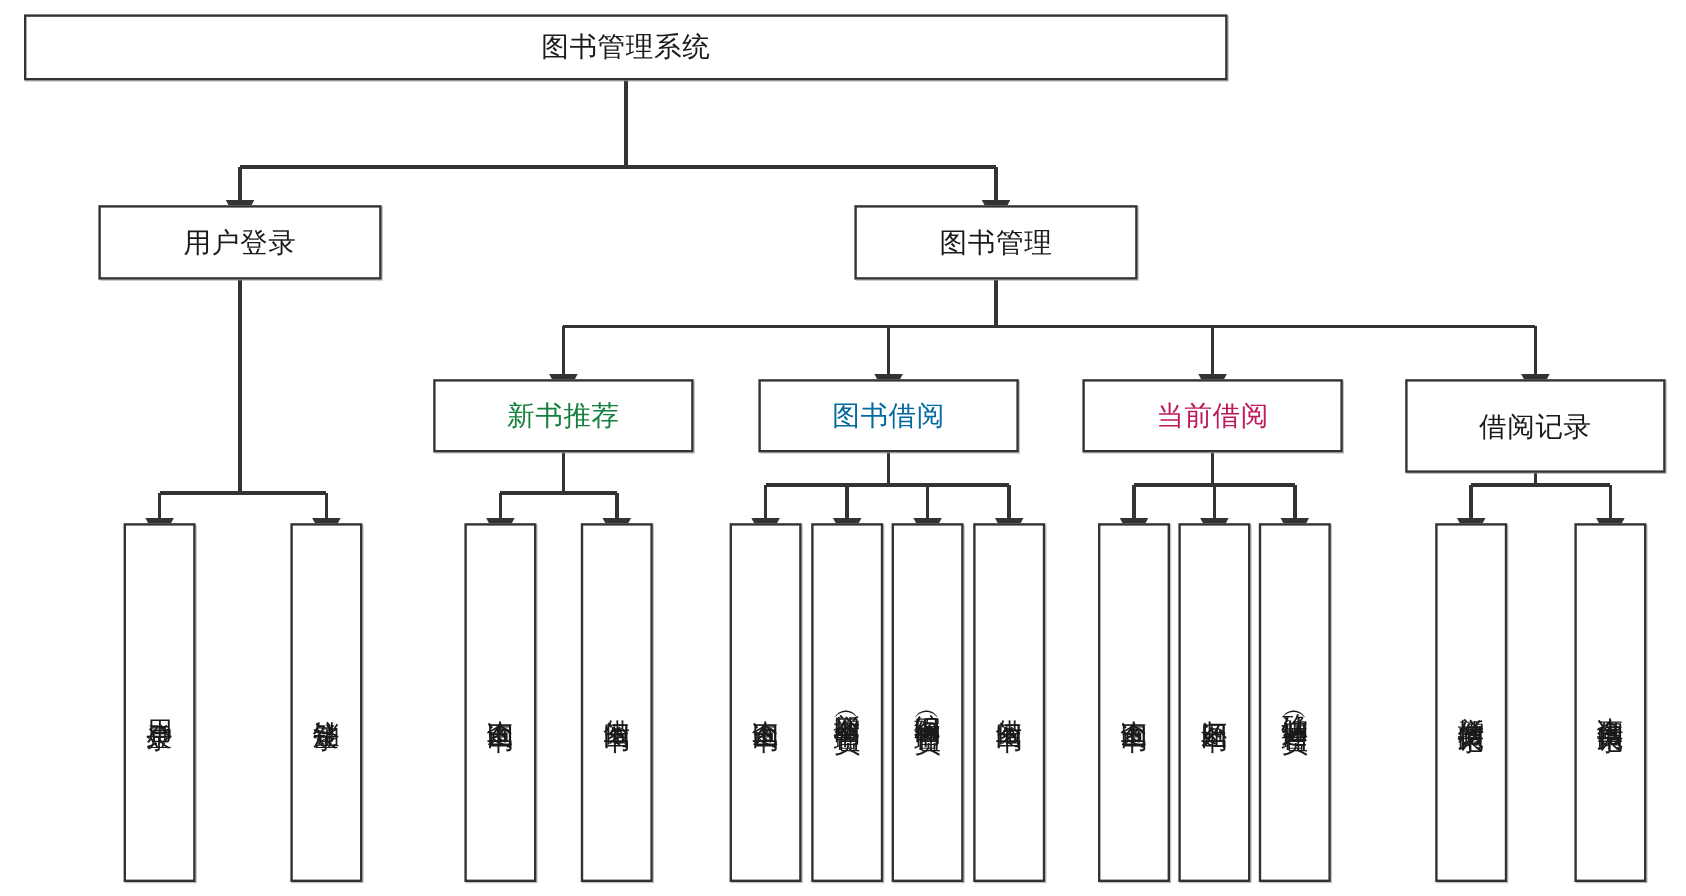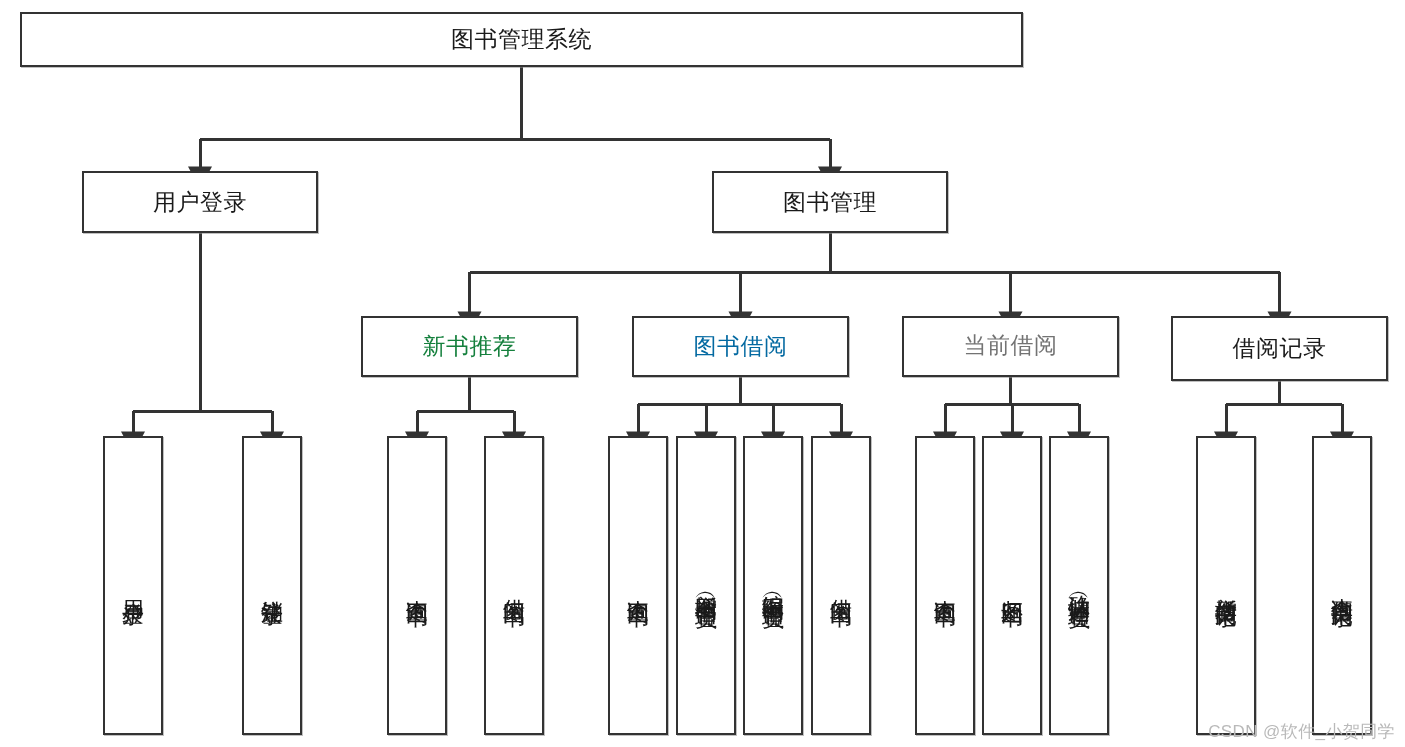--- a/index.html
+++ b/index.html
@@ -120,23 +120,23 @@
       <div class="node-box node-h" style="left: 712px; top: 171px; width: 236px; height: 62px; border-color: rgb(51, 51, 51);">
         <span class="node-label" style="color: rgb(26, 26, 26);">图书管理</span>
       </div>
       <div class="node-box node-h" style="left: 361px; top: 316px; width: 217px; height: 61px; border-color: rgb(51, 51, 51);">
         <span class="node-label" style="color: #15803d;">新书推荐</span>
       </div>
       <div class="node-box node-h" style="left: 632px; top: 316px; width: 217px; height: 61px; border-color: rgb(51, 51, 51);">
         <span class="node-label" style="color: #0369a1;">图书借阅</span>
       </div>
       <div class="node-box node-h" style="left: 902px; top: 316px; width: 217px; height: 61px; border-color: rgb(51, 51, 51);">
-        <span class="node-label" style="color: #737373; font-family: Liberation Serif, serif;">当前借阅</span>
+        <span class="node-label" style="color: #be185d;">当前借阅</span>
       </div>
-      <div class="node-box node-h" style="left: 1171px; top: 316px; width: 217px; height: 65px; border-color: rgb(51, 51, 51);">
+      <div class="node-box node-h" style="left: 1171px; top: 316px; width: 217px; height: 78px; border-color: rgb(51, 51, 51);">
         <span class="node-label" style="color: rgb(26, 26, 26);">借阅记录</span>
       </div>
       <div class="node-box node-v" style="left: 103px; top: 436px; width: 60px; height: 299px; border-color: rgb(51, 51, 51);">
         <span class="node-label" style="color: rgb(26, 26, 26);">用户登录</span>
       </div>
       <div class="node-box node-v" style="left: 242px; top: 436px; width: 60px; height: 299px; border-color: rgb(51, 51, 51);">
         <span class="node-label" style="color: rgb(26, 26, 26);">注销登录</span>
       </div>
       <div class="node-box node-v" style="left: 387px; top: 436px; width: 60px; height: 299px; border-color: rgb(51, 51, 51);">
         <span class="node-label" style="color: rgb(26, 26, 26);">查询图书</span>
@@ -166,14 +166,13 @@
         <span class="node-label" style="color: rgb(26, 26, 26);">确认归还（管理员）</span>
       </div>
       <div class="node-box node-v" style="left: 1196px; top: 436px; width: 60px; height: 299px; border-color: rgb(51, 51, 51);">
         <span class="node-label" style="color: rgb(26, 26, 26);">新增借阅记录</span>
       </div>
       <div class="node-box node-v" style="left: 1312px; top: 436px; width: 60px; height: 299px; border-color: rgb(51, 51, 51);">
         <span class="node-label" style="color: rgb(26, 26, 26);">查询借阅记录</span>
       </div>
     </div>
 
-  <div id="watermark">CSDN @软件_小贺同学</div>
 </div>
 
 </body></html>

